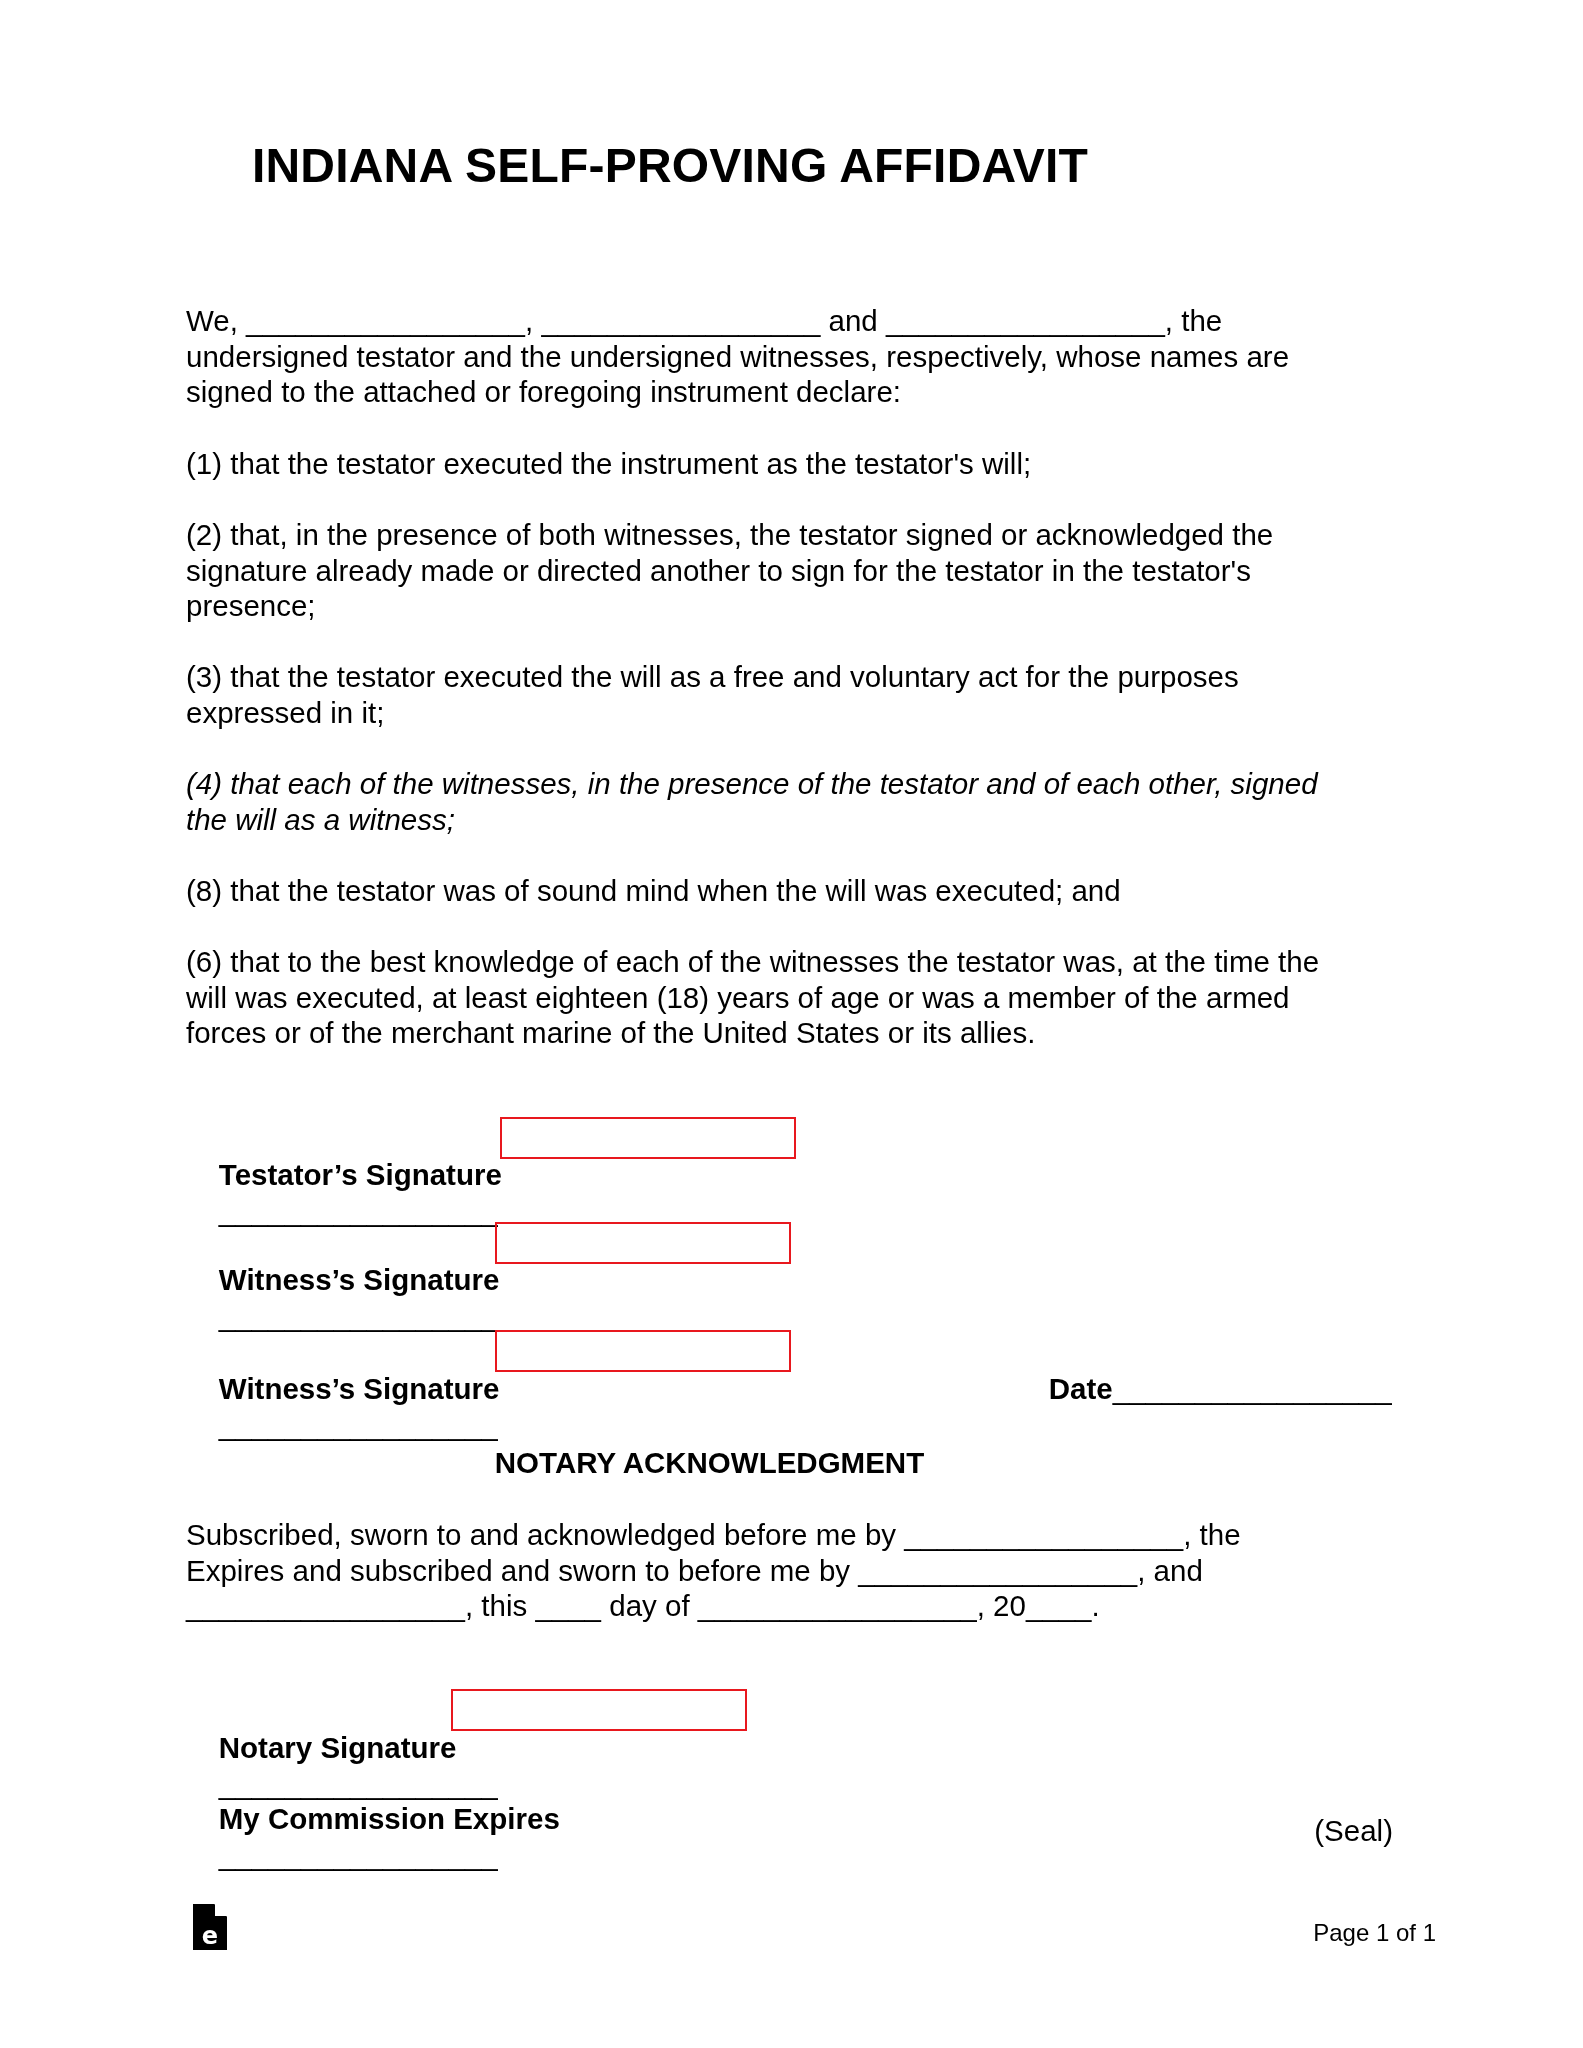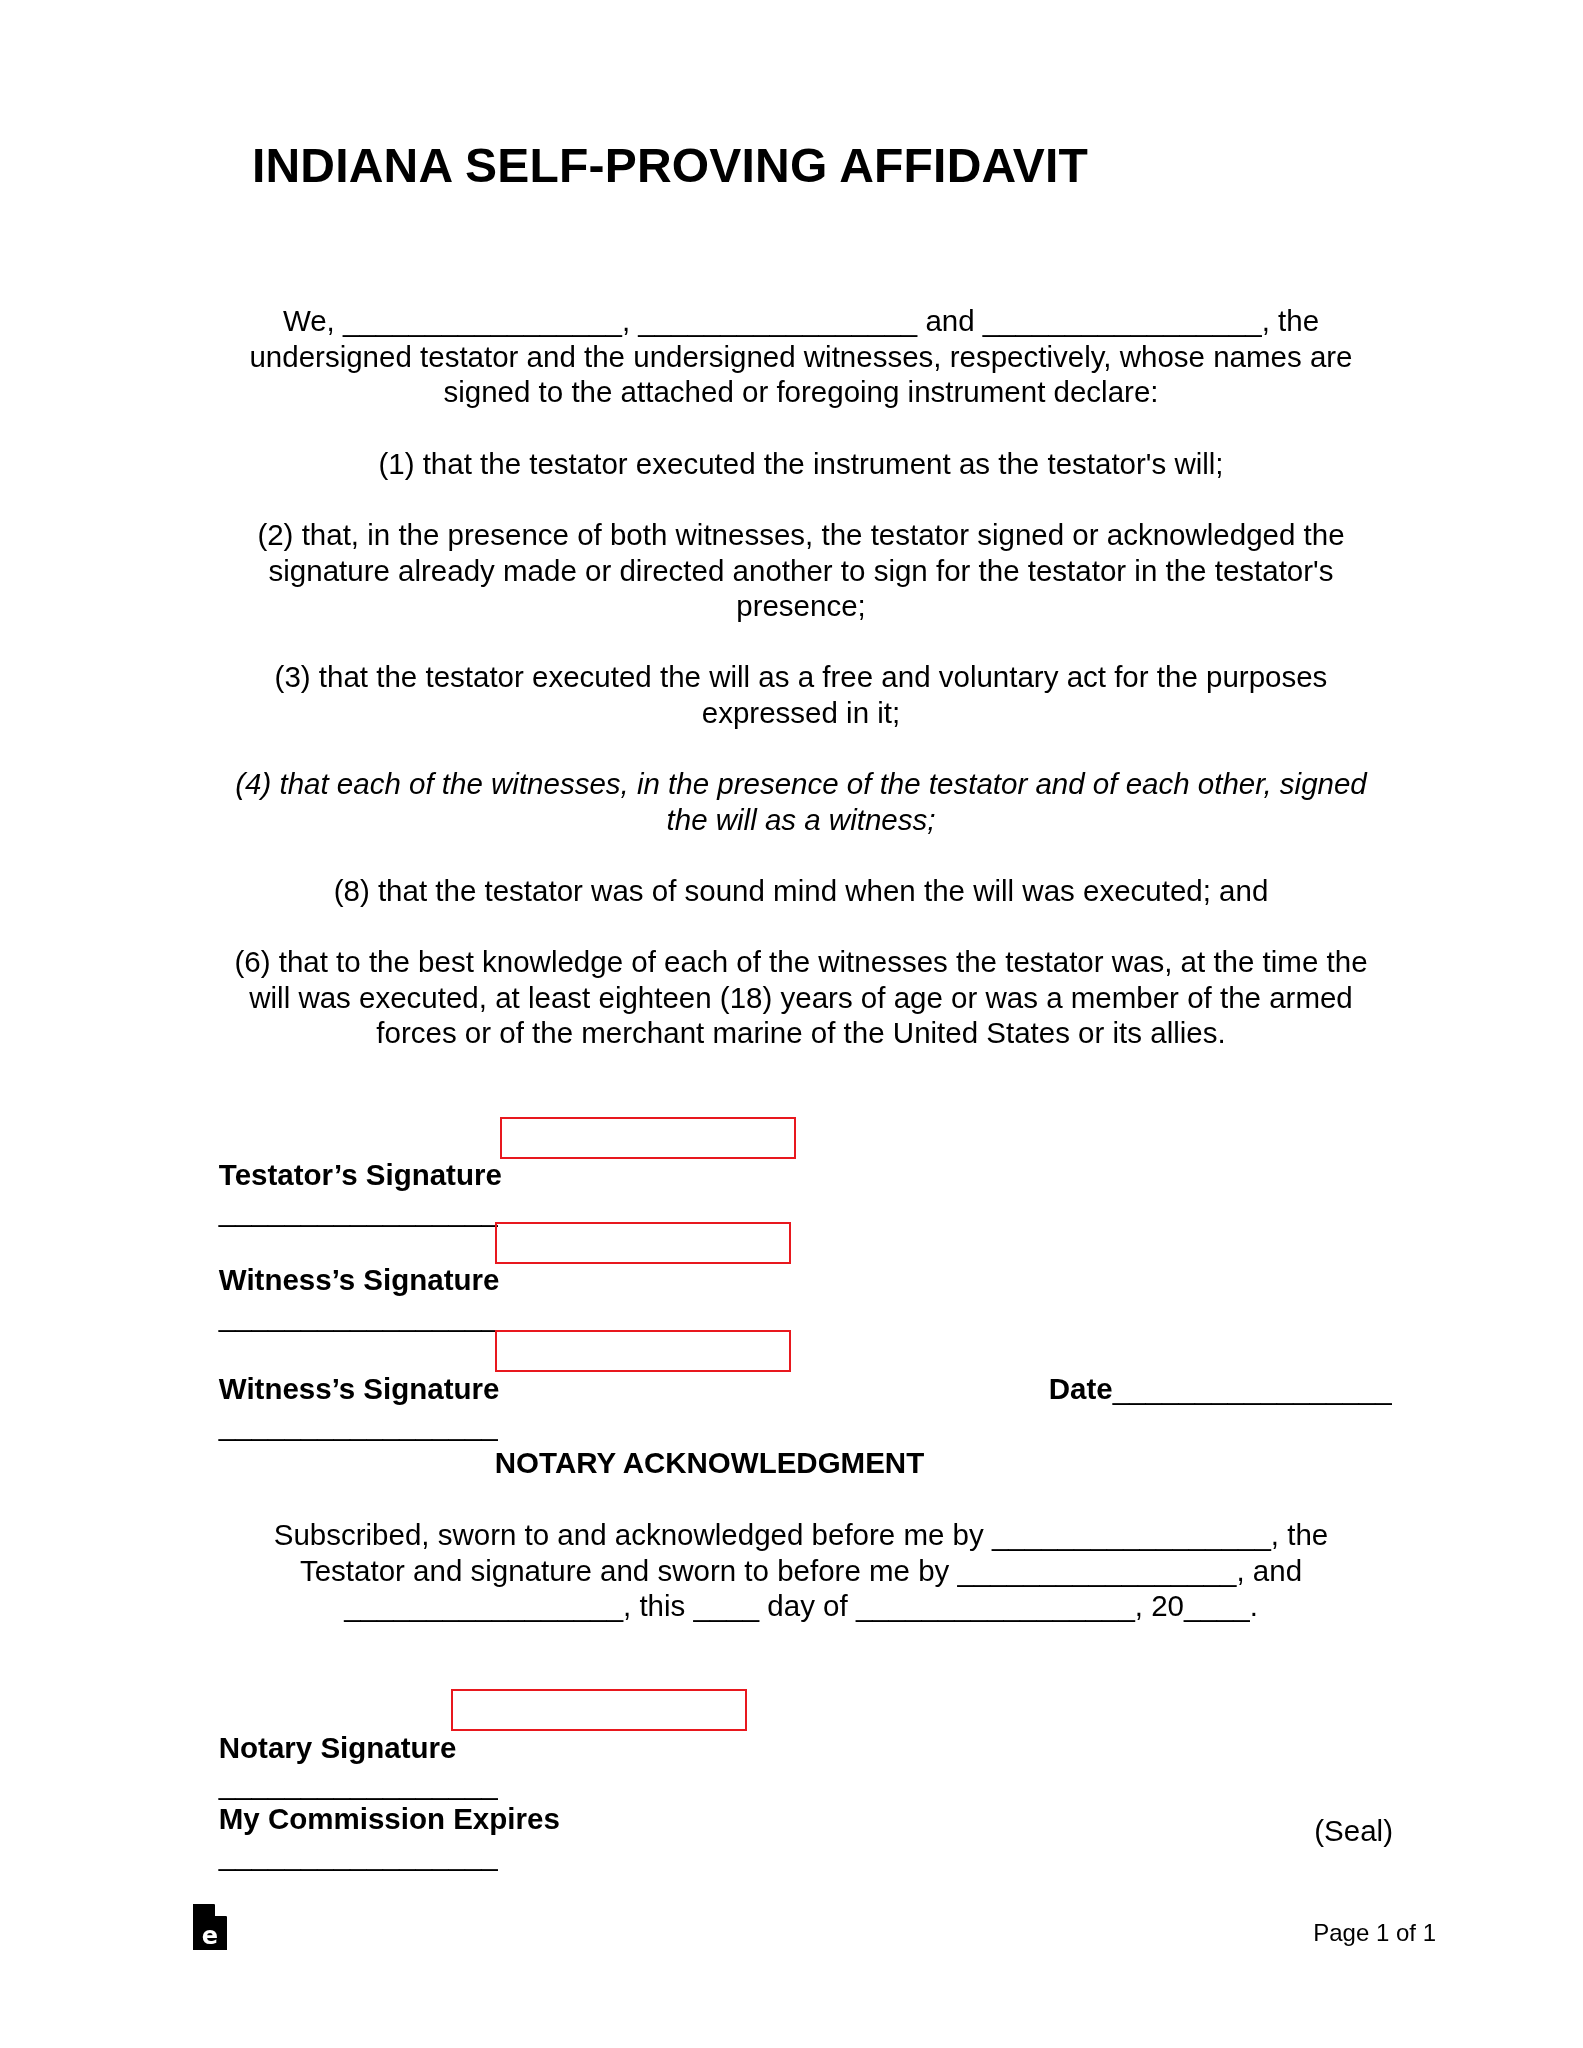--- a/index.html
+++ b/index.html
@@ -26,21 +26,20 @@
       line-height: 56px;
       letter-spacing: 0.2px;
     }
     .body-text {
       position: absolute;
       left: 186px;
       width: 1230px;
       font-size: 29.5px;
       line-height: 35.5px;
       white-space: pre-wrap;
-      text-align: center;
     }
     .sig-row {
       position: absolute;
       left: 186px;
       font-size: 29.5px;
       line-height: 36px;
       font-weight: bold;
       white-space: pre;
     }
     .sig-label { font-weight: bold; }
@@ -126,21 +125,21 @@
   </div>
   <div class="red-field" style="left:495px; top:1330px; width:296px; height:42px;"></div>
 
   <div class="sig-row" style="top:1335px; left:1016px;">
     <span class="sig-label">Date</span><span class="sig-line">_________________</span>
   </div>
 
   <div class="notary-heading">NOTARY ACKNOWLEDGMENT</div>
 
   <div class="body-text" style="top:1517px;">Subscribed, sworn to and acknowledged before me by _________________, the
-Testator and signature and sworn to before me by _________________, and
+Expires and subscribed and sworn to before me by _________________, and
 _________________, this ____ day of _________________, 20____.</div>
 
   <div class="sig-row" style="top:1694px;">
     <span class="sig-label">Notary Signature</span>
     <span class="sig-line">_________________</span>
   </div>
   <div class="red-field" style="left:451px; top:1689px; width:296px; height:42px;"></div>
 
   <div class="sig-row" style="top:1765px;">
     <span class="sig-label">My Commission Expires</span>

